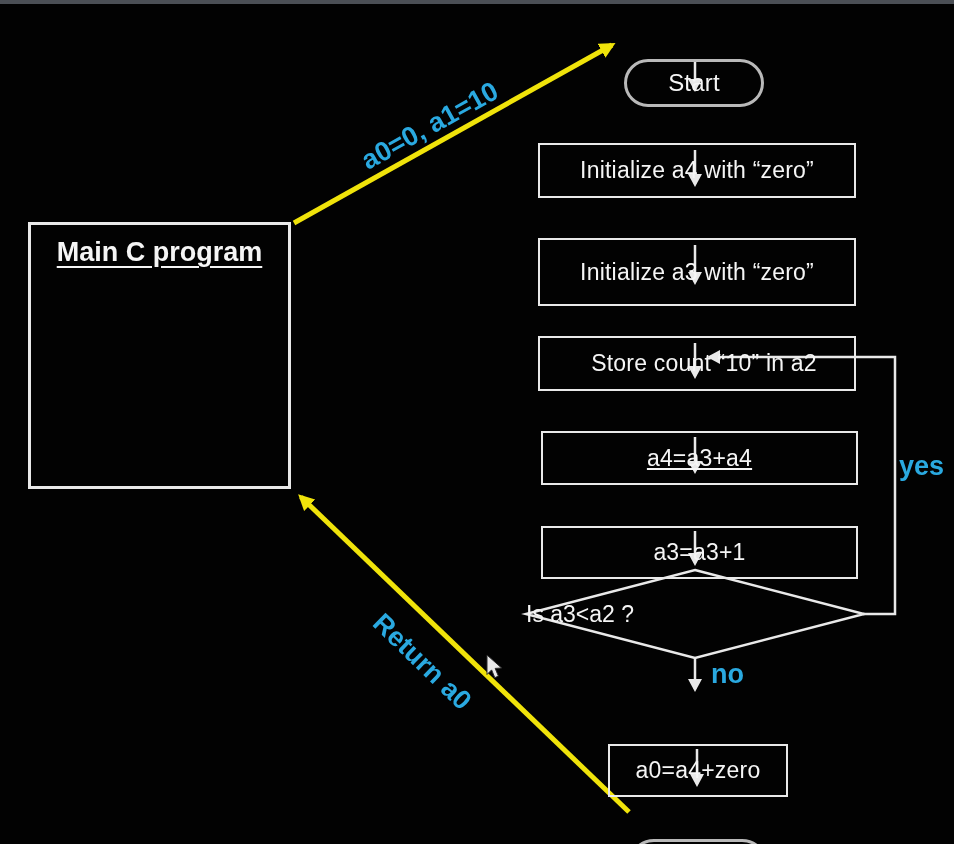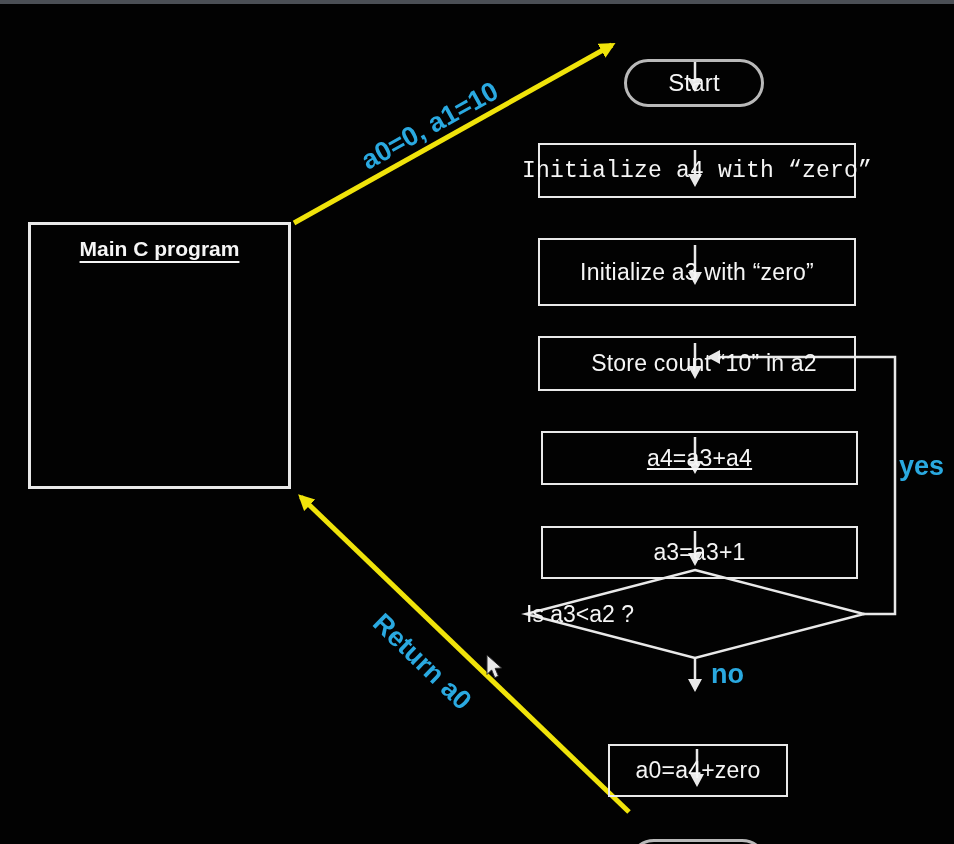--- a/index.html
+++ b/index.html
@@ -25,21 +25,21 @@
     border:3px solid var(--terminal-border,#b9b9b9);border-radius:26px;font-size:24px;
   }
   .diamond-label{
     position:absolute;display:flex;align-items:center;
     font-size:23px;white-space:nowrap;
   }
   .mainbox{
     position:absolute;box-sizing:border-box;border:3px solid var(--box-border,#f0f0f0);
   }
   .mainbox .title{
-    margin-top:12px;text-align:center;font-weight:bold;font-size:21px;
+    margin-top:12px;text-align:center;font-weight:bold;font-size:27px;
     text-decoration:underline;text-underline-offset:5px;
   }
   .blue-label{
     position:absolute;color:var(--accent-blue,#2aa9e0);font-weight:bold;font-size:27px;white-space:nowrap;
   }
   .rot{transform:translate(-50%,-50%) rotate(var(--r,0deg));transform-origin:center;}
 </style>
 </head>
 <body>
 
@@ -75,21 +75,21 @@
 </svg>
 
 <div class="node terminal" style="left:624px;top:11px;width:140px;height:48px;">
   <span>Start</span>
 </div>
 
 <div class="node terminal" style="left:628px;top:791px;width:140px;height:52px;">
   <span>End</span>
 </div>
 
-<div class="node" style="left:538px;top:95px;width:318px;height:55px;font-family:Liberation Mono, monospace;">
+<div class="node" style="left:538px;top:95px;width:318px;height:55px;">
   <span>Initialize a4 with “zero”</span>
 </div>
 
 <div class="node" style="left:538px;top:190px;width:318px;height:68px;">
   <span>Initialize a3 with “zero”</span>
 </div>
 
 <div class="node" style="left:538px;top:288px;width:318px;height:55px;padding-left:14px;">
   <span>Store count “10” in a2</span>
 </div>

